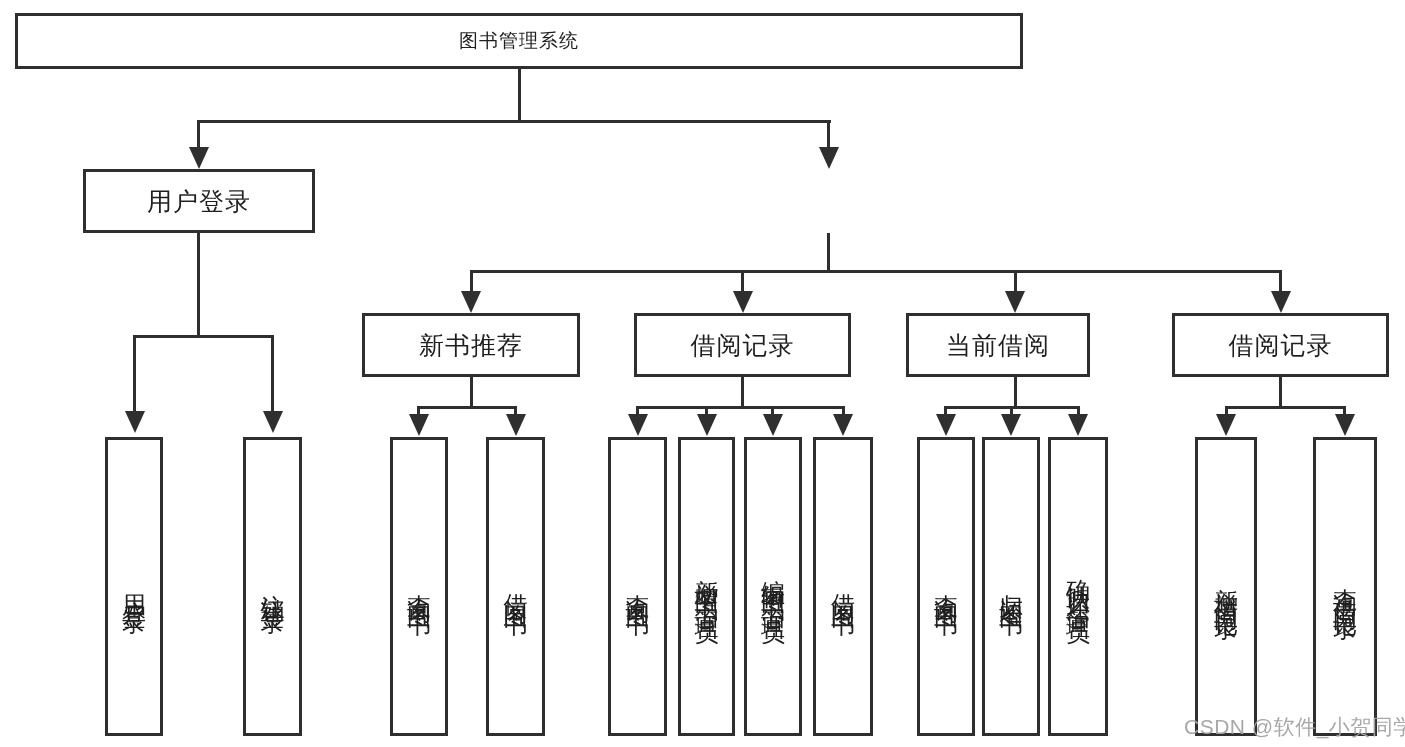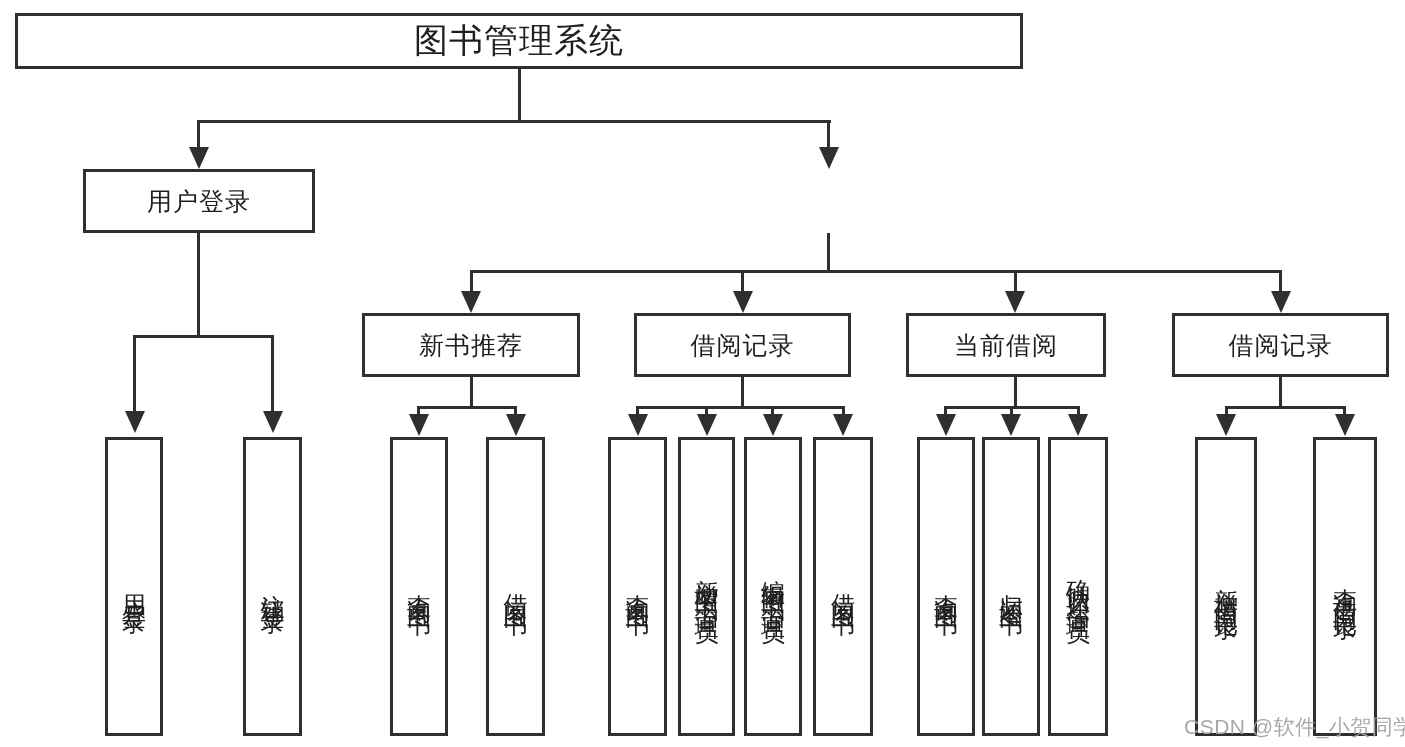--- a/index.html
+++ b/index.html
@@ -12,21 +12,21 @@
   }
   .node{
     position:absolute;
     background:#ffffff;
     border:3px solid #2f2f2f;
     box-sizing:border-box;
     display:flex;align-items:center;justify-content:center;
     color:#1f1f1f;
   }
   .hnode{font-size:25px;letter-spacing:1px;}
-  .rootnode{font-size:34px;letter-spacing:1px;}
+  .rootnode{font-size:19px;letter-spacing:1px;}
   .leaf{font-size:24px;}
   .vtext{
     writing-mode:vertical-rl;
     text-orientation:mixed;
     letter-spacing:6px;
     line-height:1;
     white-space:nowrap;
   }
   .line{position:absolute;background:#2f2f2f;}
   .arrowhead{
@@ -82,21 +82,21 @@
   <div class="arrowhead" style="left:1005px;top:291px;"></div>
   <div class="line" style="left:1279px;top:270px;width:3px;height:23px;"></div>
   <div class="arrowhead" style="left:1271px;top:291px;"></div>
 
   <div class="node hnode" style="left:362px;top:313px;width:218px;height:64px;text-align:center;">
     <span>新书推荐</span>
   </div>
   <div class="node hnode" style="left:634px;top:313px;width:217px;height:64px;">
     <span>借阅记录</span>
   </div>
-  <div class="node hnode" style="left:906px;top:313px;width:200px;height:64px;">
+  <div class="node hnode" style="left:906px;top:313px;width:184px;height:64px;">
     <span>当前借阅</span>
   </div>
   <div class="node hnode" style="left:1172px;top:313px;width:217px;height:64px;">
     <span>借阅记录</span>
   </div>
 
   <div class="line" style="left:470px;top:377px;width:3px;height:32px;"></div>
   <div class="line" style="left:417px;top:406px;width:100px;height:3px;"></div>
   <div class="line" style="left:417px;top:406px;width:3px;height:10px;"></div>
   <div class="arrowhead" style="left:409px;top:414px;"></div>

